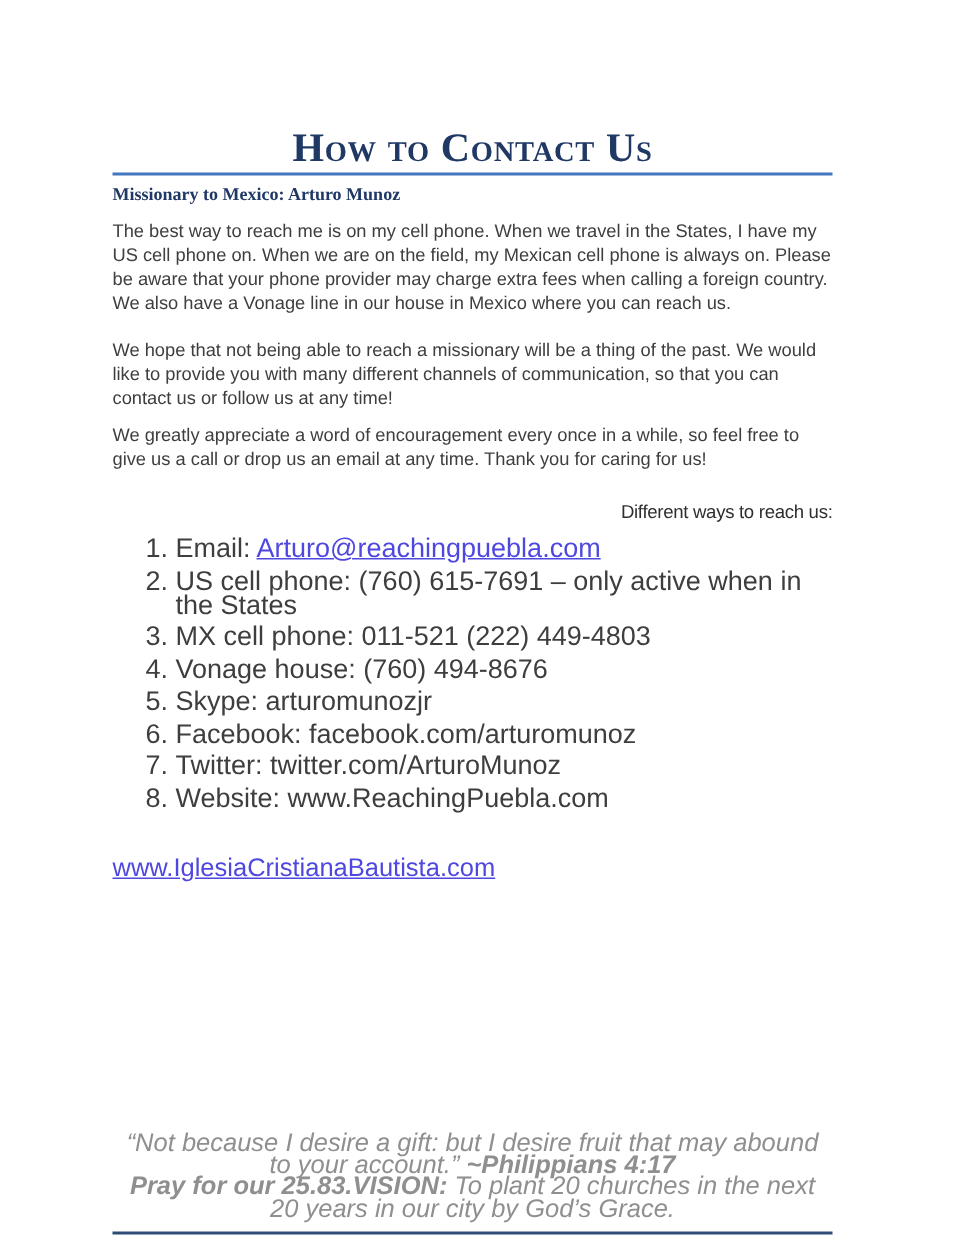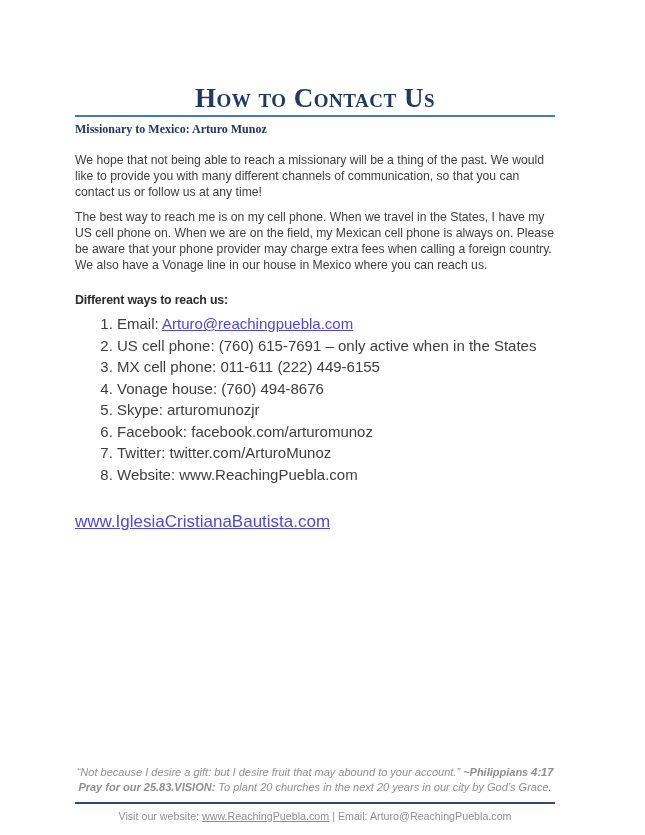--- a/index.html
+++ b/index.html
@@ -45,44 +45,45 @@
     color:var(--navy);
   }
   p.body-par{
     margin:9px 0 0 0;
     font-size:12.2px;
     line-height:16px;
   }
   p.first-par{margin-top:15px;}
   .list-heading{
     margin-top:20px;
-    font-weight:700;
+    font-weight:400;
     font-size:12.4px;
     letter-spacing:-0.2px;
     color:#2e2e2e;
+    text-align:right;
   }
   ol.contact-list{
     margin:9px 0 0 0;
     padding:0 0 0 42px;
-    font-size:15px;
+    font-size:18px;
     line-height:16px;
   }
   ol.contact-list li{margin-bottom:5.5px;}
   .gap-before-spanish{margin-top:30px;}
   .church-link-line{margin:26px 0 0 0;font-size:17px;line-height:16px;}
   .gap-before-sending{margin-top:44px;}
   a.link{color:var(--link);text-decoration:underline;cursor:pointer;}
   .footer{
     margin-top:auto;
   }
   .quote{
     text-align:center;
     font-style:italic;
     color:var(--footer-gray);
-    font-size:11px;
+    font-size:17px;
     line-height:14.5px;
   }
   .quote .bold{font-weight:700;}
   .footer-rule{
     border:none;border-top:2px solid var(--footer-rule);
     margin:8px 0 0 0;
   }
   .bottom-line{
     margin-top:6px;
     text-align:center;
@@ -94,43 +95,41 @@
 </style>
 </head>
 <body>
 
 <div class="page">
 
   <div class="doc-title">How to Contact Us</div>
   <hr class="header-rule">
   <div class="doc-subtitle">Missionary to Mexico: Arturo Munoz</div>
 
+  <p class="body-par">The best way to reach me is on my cell phone. When we travel in the States, I have my US cell phone on. When we are on the field, my Mexican cell phone is always on. Please be aware that your phone provider may charge extra fees when calling a foreign country. We also have a Vonage line in our house in Mexico where you can reach us.</p>
   <p class="body-par first-par">We hope that not being able to reach a missionary will be a thing of the past. We would like to provide you with many different channels of communication, so that you can contact us or follow us at any time!</p>
-  <p class="body-par">The best way to reach me is on my cell phone. When we travel in the States, I have my US cell phone on. When we are on the field, my Mexican cell phone is always on. Please be aware that your phone provider may charge extra fees when calling a foreign country. We also have a Vonage line in our house in Mexico where you can reach us.</p>
+  <p class="body-par">We greatly appreciate a word of encouragement every once in a while, so feel free to give us a call or drop us an email at any time. Thank you for caring for us!</p>
 
   <div class="list-heading">Different ways to reach us:</div>
   <ol class="contact-list">
       <li><span>Email: </span><a href="#" class="link">Arturo@reachingpuebla.com</a></li>
       <li><span>US cell phone: (760) 615-7691 – only active when in the States</span></li>
-      <li><span>MX cell phone: 011-611 (222) 449-6155</span></li>
+      <li><span>MX cell phone: 011-521 (222) 449-4803</span></li>
       <li><span>Vonage house: (760) 494-8676</span></li>
       <li><span>Skype: arturomunozjr</span></li>
       <li><span>Facebook: facebook.com/arturomunoz</span></li>
       <li><span>Twitter: twitter.com/ArturoMunoz</span></li>
       <li><span>Website: www.ReachingPuebla.com</span></li>
     </ol>
 
 
   <p class="church-link-line"><a class="link" href="#">www.IglesiaCristianaBautista.com</a></p>
 
 
   <div class="footer">
     <div class="quote">
       <span>“Not because I desire a gift: but I desire fruit that may abound to your account.” </span><span class="bold">~Philippians 4:17</span><br>
       <span class="bold">Pray for our 25.83.VISION:</span><span> To plant 20 churches in the next 20 years in our city by God’s Grace.</span>
     </div>
     <hr class="footer-rule">
-    <div class="bottom-line">
-      <span>Visit our website: </span><a href="#">www.ReachingPuebla.com</a><span> | Email: Arturo@ReachingPuebla.com</span>
-    </div>
   </div>
 
 </div>
 
 </body></html>

